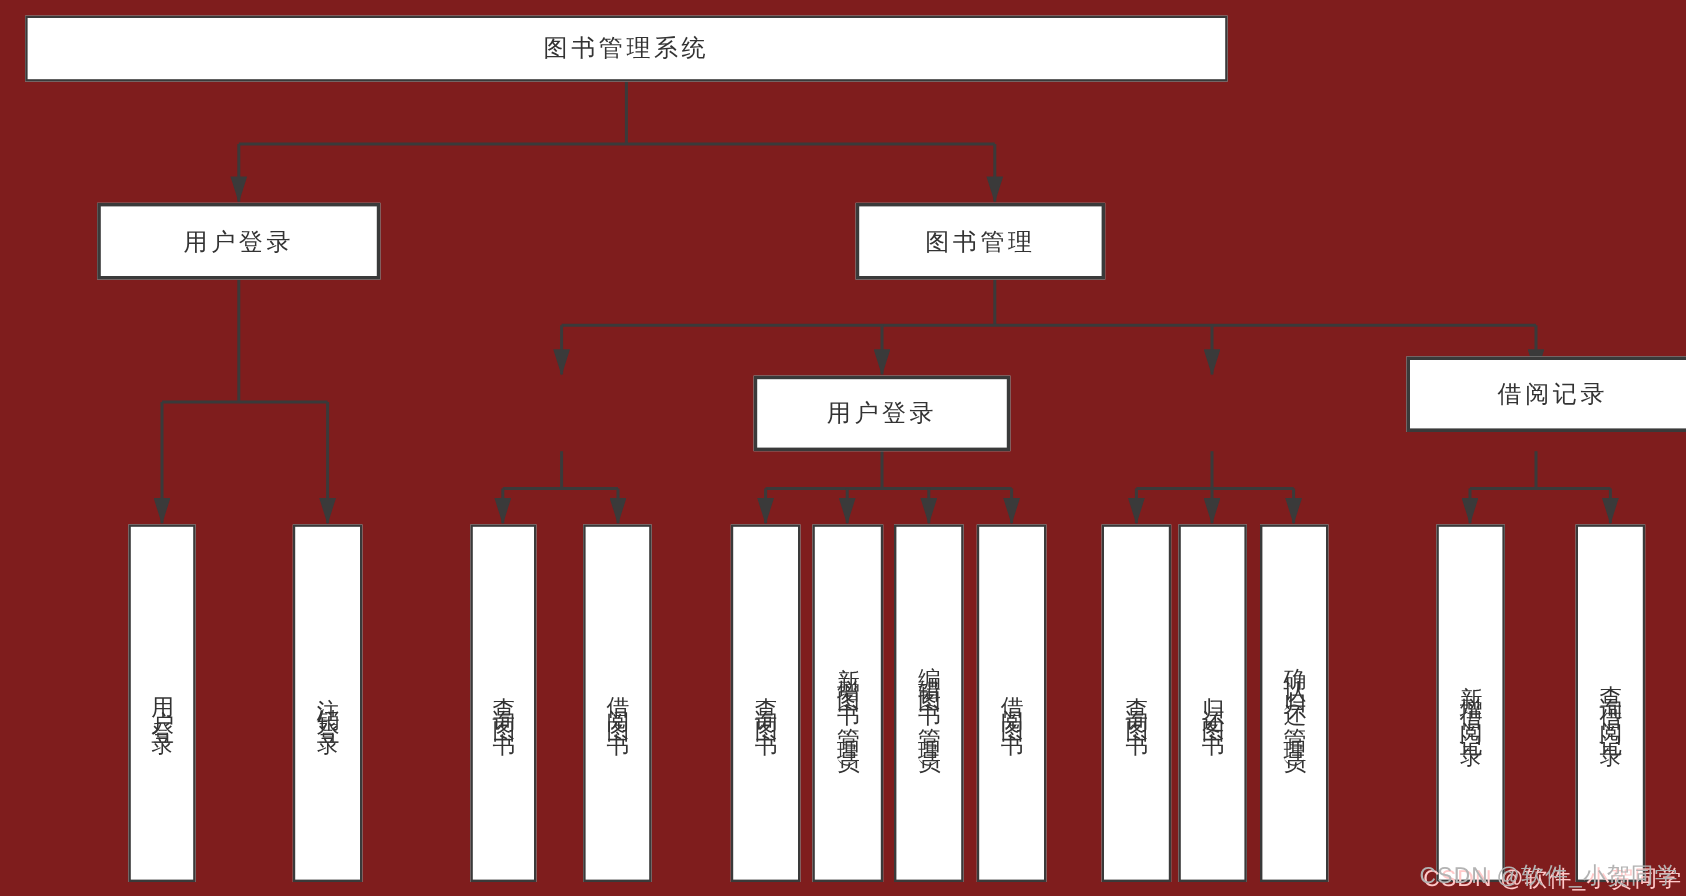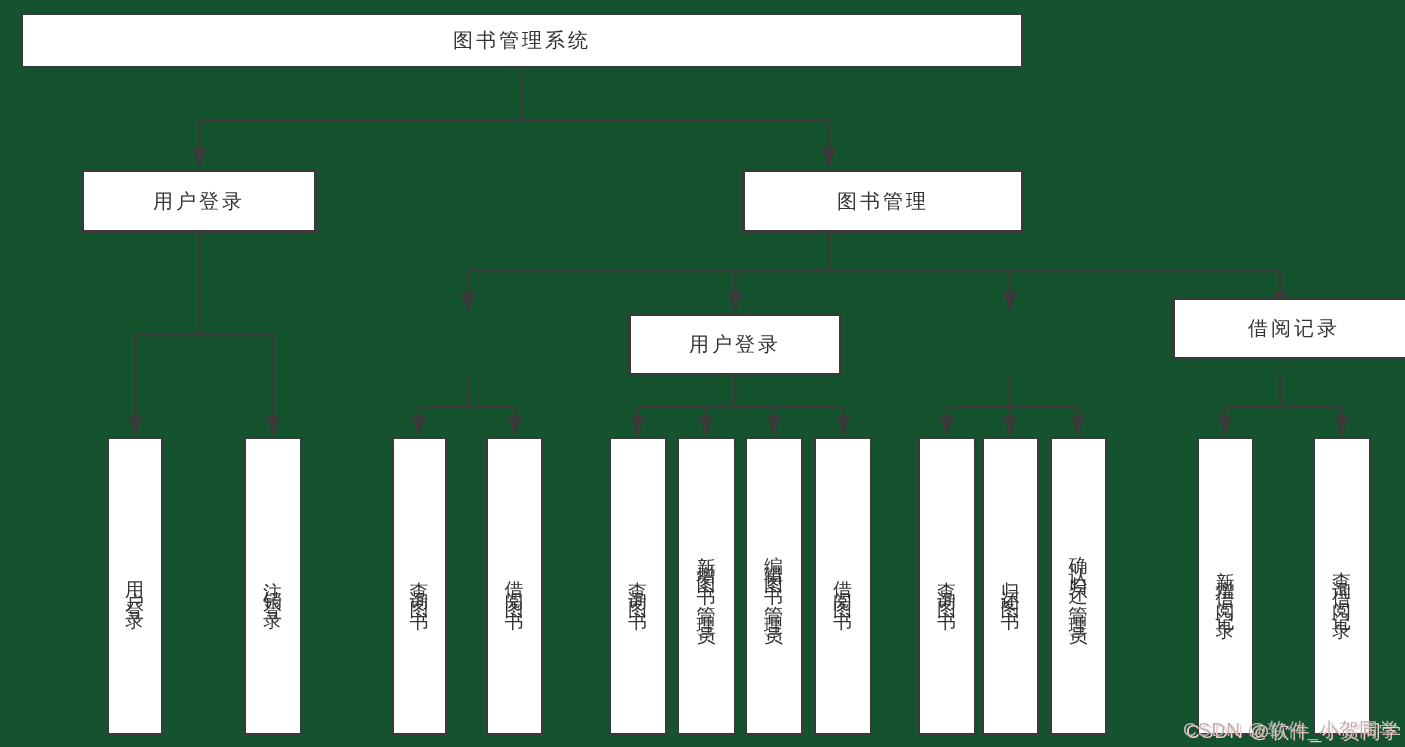--- a/index.html
+++ b/index.html
@@ -1,20 +1,20 @@
 <!DOCTYPE html>
 <html><head>
 <meta charset="utf-8">
 <style>
   html, body { margin: 0; padding: 0; background: #ffffff; }
   #stage {
     position: relative;
     width: 1405px;
     height: 747px;
-    background: #14532d;
+    background: #7f1d1d;
     font-family: "Liberation Sans", "DejaVu Sans", sans-serif;
     overflow: hidden;
   }
   #connectors {
     position: absolute;
     left: 0; top: 0;
     width: 1405px; height: 747px;
     pointer-events: none;
   }
   .node {
@@ -108,21 +108,21 @@
       <path d="M1280,376 V407"></path>
       <path d="M1225,407 H1342"></path>
       <line x1="1225" y1="407" x2="1225" y2="436" marker-end="url(#arrow)"></line>
       <line x1="1342" y1="407" x2="1342" y2="436" marker-end="url(#arrow)"></line>
     </g>
   </svg>
 
   <div class="node root box-h" style="left:21px; top:13px; width:1002px; height:55px;">图书管理系统</div>
 
   <div class="node box-h" style="left:81px; top:169px; width:236px; height:64px;">用户登录</div>
-  <div class="node box-h" style="left:742px; top:169px; width:282px; height:64px;">图书管理</div>
+  <div class="node box-h" style="left:713px; top:169px; width:208px; height:64px;">图书管理</div>
 
   <div class="node box-h" style="left:628px; top:313px; width:214px; height:63px;">用户登录</div>
   <div class="node box-h" style="left:1172px; top:297px; width:244px; height:63px;">借阅记录</div>
 
   <div class="node box-v" style="left:107px; top:437px; width:56px; height:298px;">
     <span>用户登录</span>
   </div>
   <div class="node box-v" style="left:244px; top:437px; width:58px; height:298px;">
     <span>注销登录</span>
   </div>

